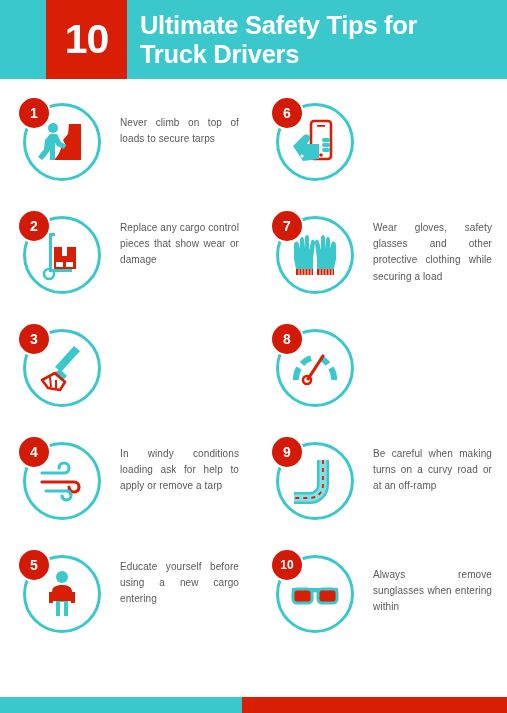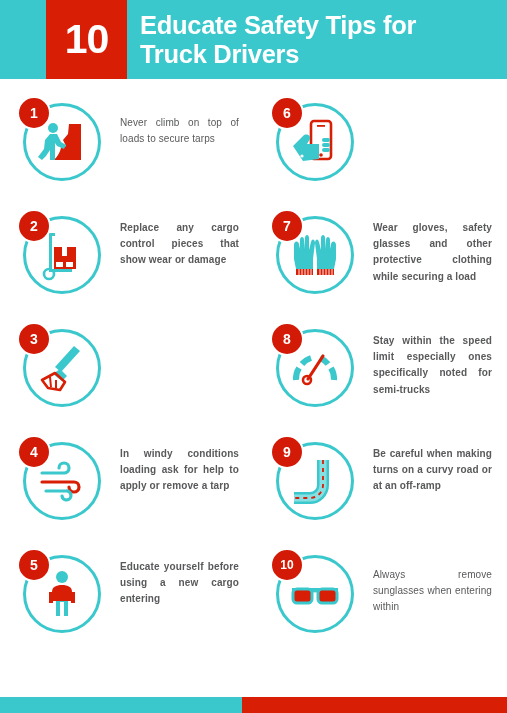--- a/index.html
+++ b/index.html
@@ -130,21 +130,21 @@
   .tip-text {
     flex: 1 1 auto;
     font-size: 10px;
     line-height: 1.62;
     color: #58595b;
     text-align: justify;
     padding-right: 14px;
     padding-top: 30px;
     letter-spacing: 0.1px;
   }
-  .tip-text.tall { padding-top: 22px; font-weight: bold; }
+  .tip-text.tall { padding-top: 22px; }
 
   .icon-svg { display: block; }
 
   
   .footer {
     position: absolute;
     left: 0;
     bottom: 0;
     width: 507px;
     height: 16px;
@@ -155,21 +155,21 @@
 </style>
 </head>
 <body>
 
 <div class="header">
   <div class="header-spacer"></div>
   <div class="header-number-box">
     <span class="header-number">10</span>
   </div>
   <div class="header-title">
-    <span class="header-title-line">Educate Safety Tips for</span>
+    <span class="header-title-line">Ultimate Safety Tips for</span>
     <span class="header-title-line">Truck Drivers</span>
   </div>
 </div>
 
 <div class="content">
 
   <div class="column column-left">
 
     <div class="tip" style="top:6px;">
       <div class="tip-iconwrap">
@@ -294,21 +294,20 @@
             <path d="M7 38 A20 20 0 0 1 10 26" fill="none" stroke="#3ac8cd" stroke-width="6" stroke-linecap="butt"></path>
             <path d="M13 22 A20 20 0 0 1 22 16" fill="none" stroke="#3ac8cd" stroke-width="6" stroke-linecap="butt"></path>
             <path d="M31 16 A20 20 0 0 1 39 22" fill="none" stroke="#3ac8cd" stroke-width="6" stroke-linecap="butt"></path>
             <path d="M42 26 A20 20 0 0 1 45 38" fill="none" stroke="#3ac8cd" stroke-width="6" stroke-linecap="butt"></path>
             <path d="M34 14 L19 37" stroke="#d81e05" stroke-width="3.2" stroke-linecap="round" fill="none"></path>
             <circle cx="18" cy="38" r="4" fill="none" stroke="#d81e05" stroke-width="2.6"></circle>
           </svg>
         </div>
         <div class="tip-badge">8</div>
       </div>
-      <div class="tip-text tall">Stay within the speed limit especially ones specifically noted for semi-trucks</div>
     </div>
 
     <div class="tip" style="top:345px;">
       <div class="tip-iconwrap">
         <div class="tip-circle">
           <svg class="icon-svg" width="52" height="52" viewBox="0 0 52 52">
             <path d="M34 5 L34 30 A13 13 0 0 1 21 43 L5 43" fill="none" stroke="#3ac8cd" stroke-width="12" stroke-linecap="butt"></path>
             <path d="M34 5 L34 30 A13 13 0 0 1 21 43 L5 43" fill="none" stroke="#88dfe2" stroke-width="7" stroke-linecap="butt"></path>
             <path d="M34 5 L34 30 A13 13 0 0 1 21 43 L5 43" fill="none" stroke="#d81e05" stroke-width="1.8" stroke-dasharray="4 4"></path>
           </svg>

